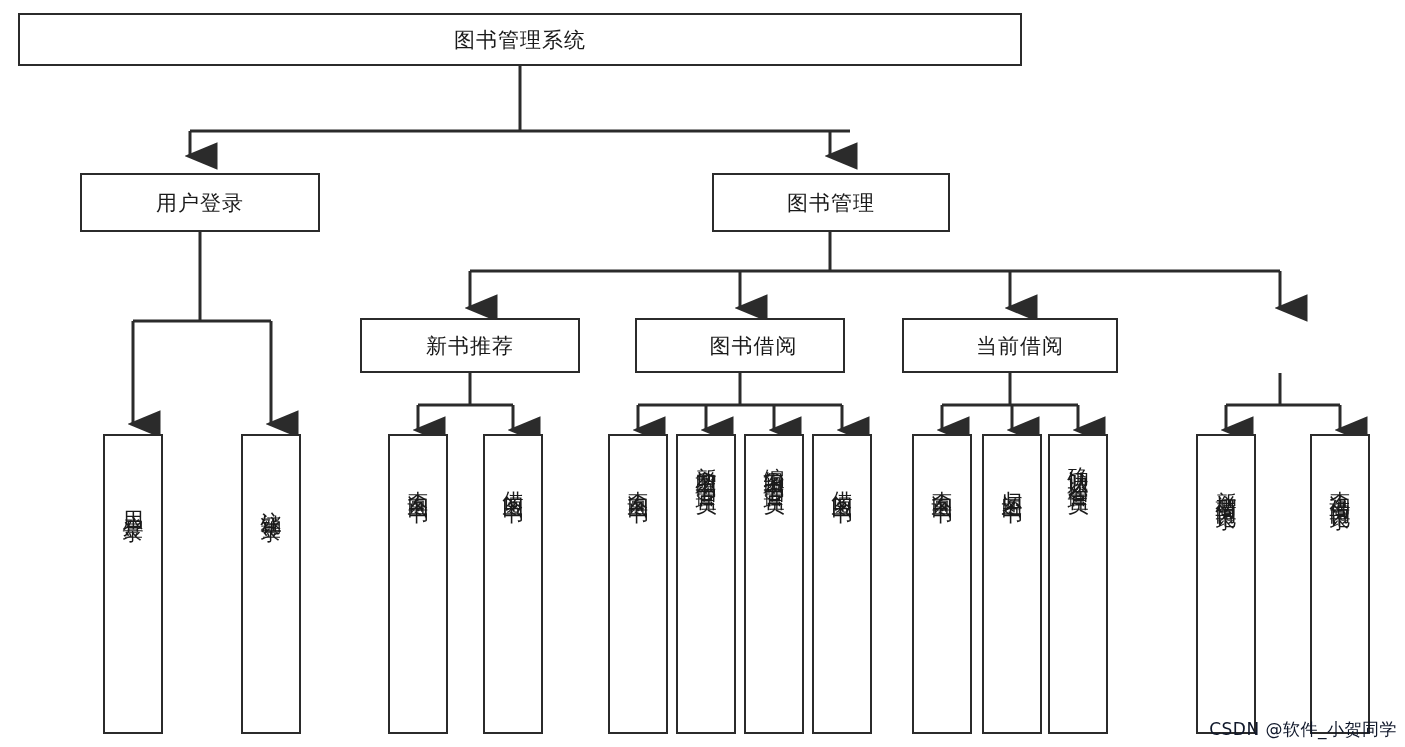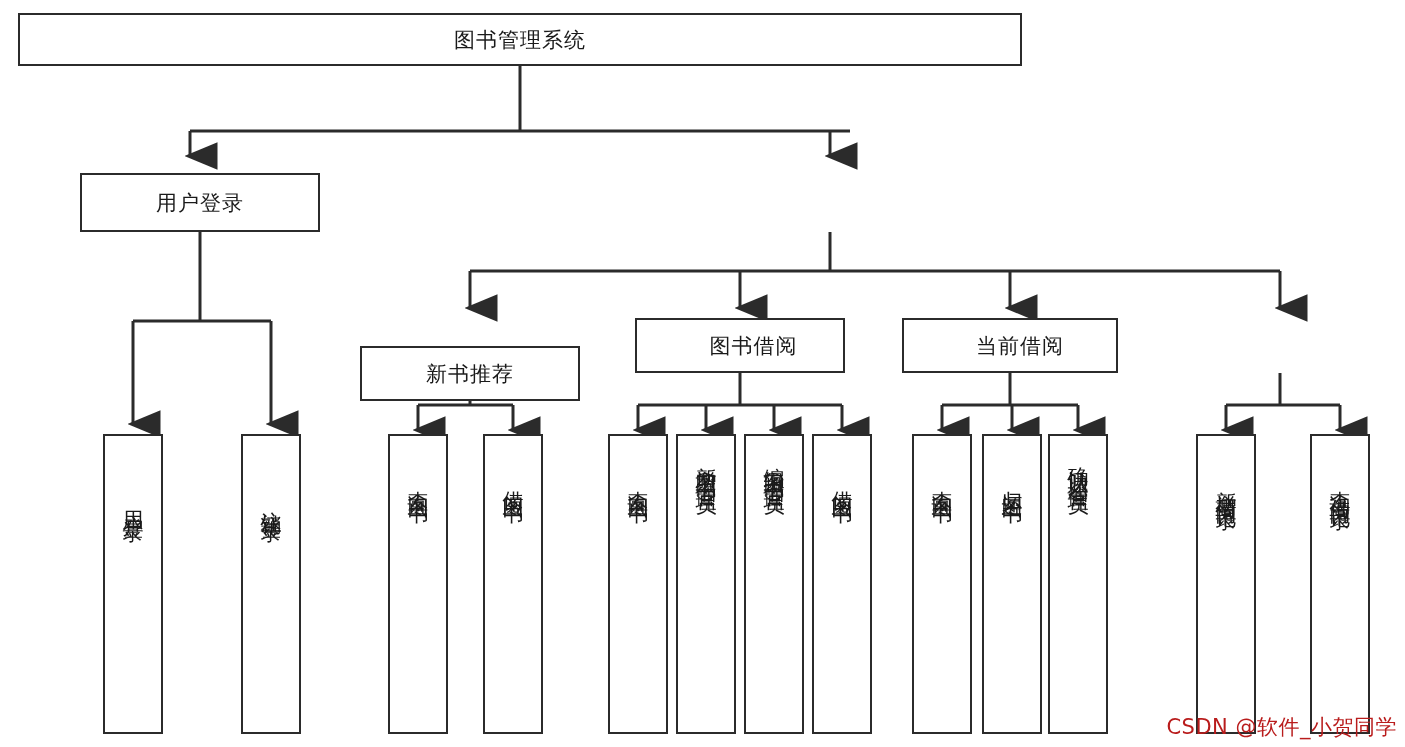--- a/index.html
+++ b/index.html
@@ -55,22 +55,22 @@
   .node.vertical.offset-small {
     padding-top: 38px;
   }
   .node-label {
     display: block;
   }
   #watermark {
     position: absolute;
     right: 8px;
     bottom: 6px;
-    font-size: 21px;
-    color: #b91c1c;
+    font-size: 17px;
+    color: #0f172a;
     letter-spacing: 0.5px;
     white-space: nowrap;
   }
 </style>
 </head>
 <body>
 
 <div id="canvas">
 
   <svg class="edges" viewBox="0 0 1405 747">
@@ -123,22 +123,25 @@
     </g>
   </svg>
 
   <div class="node horizontal" style="left:18px; top:13px; width:1004px; height:53px;">
     <span class="node-label">图书管理系统</span>
   </div>
 
   <div class="node horizontal" style="left:80px; top:173px; width:240px; height:59px;">
     <span class="node-label">用户登录</span>
   </div>
+  <div class="node horizontal" style="left:712px; top:173px; width:238px; height:59px;">
+    <span class="node-label">图书管理</span>
+  </div>
 
-  <div class="node horizontal" style="left:360px; top:318px; width:220px; height:55px;margin-top:28px;">
+  <div class="node horizontal" style="left:360px; top:318px; width:220px; height:55px;">
     <span class="node-label">新书推荐</span>
   </div>
   <div class="node horizontal" style="left:635px; top:318px; width:210px; height:55px;padding-left:27px;">
     <span class="node-label">图书借阅</span>
   </div>
   <div class="node horizontal" style="left:902px; top:318px; width:216px; height:55px;padding-left:20px;">
     <span class="node-label">当前借阅</span>
   </div>
 
   <div class="node vertical offset-mid" style="left:103px; top:434px; width:60px; height:300px;">

